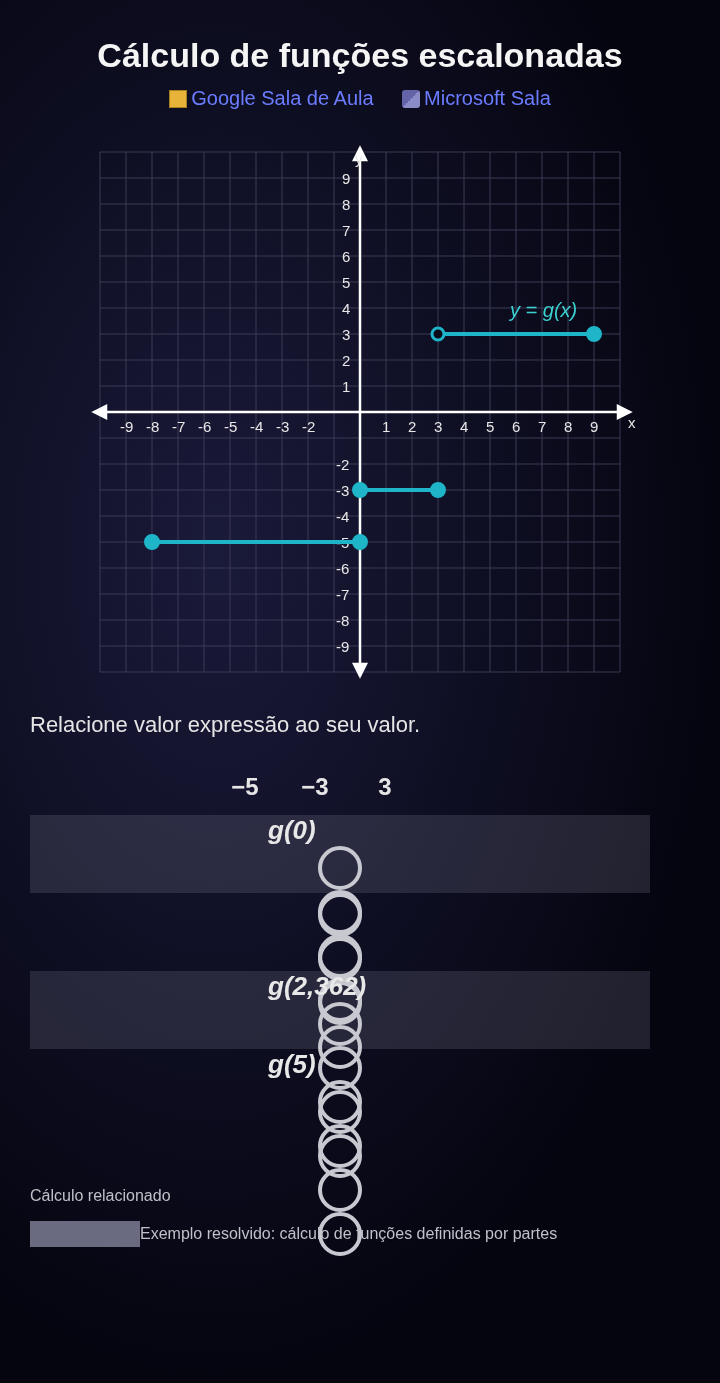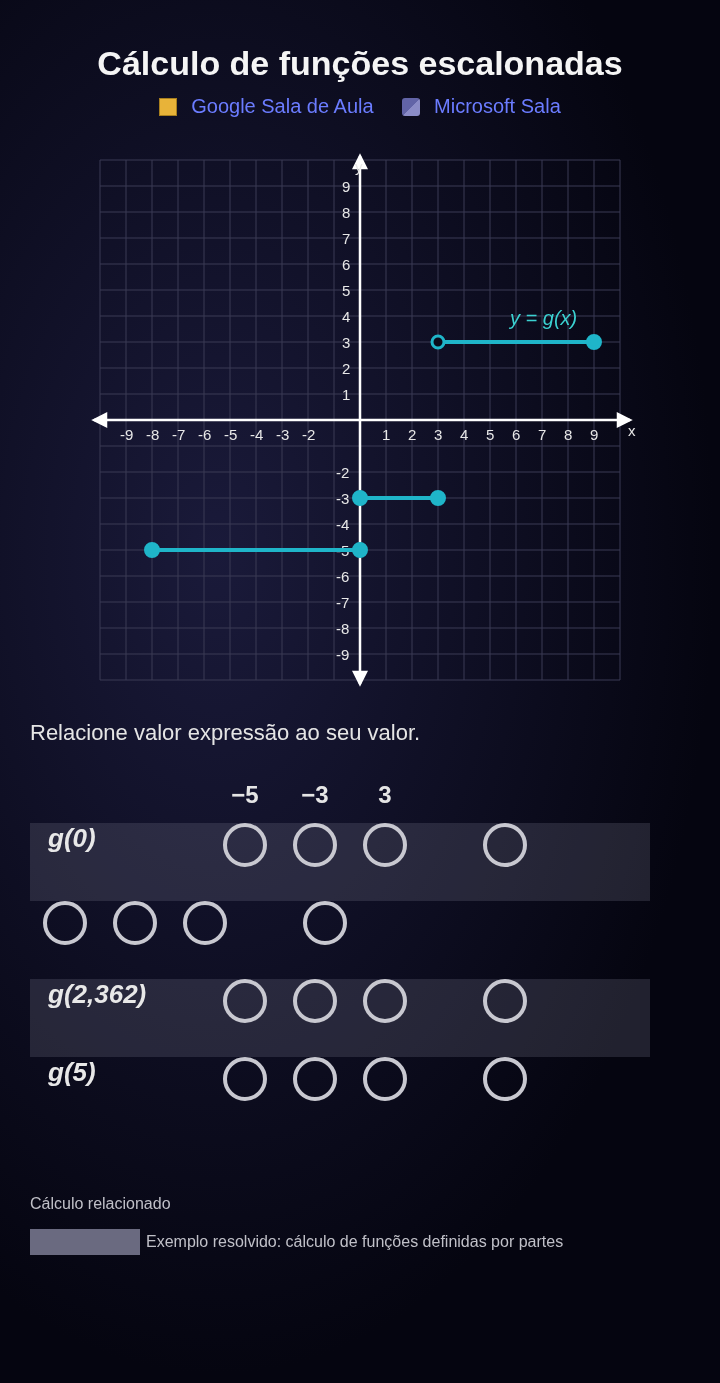--- a/index.html
+++ b/index.html
@@ -5,39 +5,39 @@
   * { box-sizing: border-box; margin: 0; padding: 0; }
   body {
     width: 720px;
     height: 1383px;
     background: #0a0a1a;
     background: radial-gradient(ellipse at 30% 40%, #1a1a3a 0%, #050510 70%);
     font-family: Arial, sans-serif;
     color: #fff;
     overflow: hidden;
   }
-  .container { padding: 36px 30px; margin-top: 8px; }
+  .container { padding: 36px 30px; }
   .title {
     font-size: 34px;
     font-weight: bold;
     text-align: center;
     color: #f5f5f5;
     margin-bottom: 12px;
   }
   .links {
     text-align: center;
     margin-bottom: 30px;
   }
   .link {
     display: inline-flex;
     align-items: center;
     color: #6b7cff;
     font-size: 20px;
     margin: 0 12px;
-    gap: 14px;
+    gap: 4px;
   }
   .icon-square {
     width: 18px; height: 18px;
     display: inline-block;
   }
   .gc-icon { background: #e8b339; border: 1px solid #a87f1e; }
   .mt-icon { background: linear-gradient(135deg,#6264a7 50%,#8b8cc7 50%); border-radius:3px;}
   .graph-wrap {
     display: flex;
     justify-content: center;
@@ -61,22 +61,24 @@
     color: #e5e5e5;
     margin-bottom: 14px;
   }
   .matrix-header .col { text-align: center; }
   .col-a { width: 70px; }
   .col-b { width: 70px; }
   .col-c { width: 70px; }
   .col-d { width: 170px; }
   .matrix-row {
     display: flex;
+    align-items: center;
     height: 78px;
     padding-left: 0;
+    flex-direction: column;
   }
   .matrix-row.shaded {
     background: rgba(120,120,140,0.25);
   }
   .row-label {
     width: 180px;
     font-size: 26px;
     font-weight: bold;
     font-style: italic;
     color: #e8e8e8;
@@ -106,21 +108,21 @@
     cursor: pointer;
   }
   .related {
     margin-top: 60px;
     font-size: 16px;
     color: #c0c0c8;
   }
   .related-item {
     display: flex;
     align-items: center;
-    gap: 6px;
+    gap: 0;
     margin-top: 16px;
     font-size: 16px;
     color: #c0c0c8;
   }
   .thumb {
     width: 110px; height: 26px;
     background: #6a6a80;
   }
 </style>
 </head>

